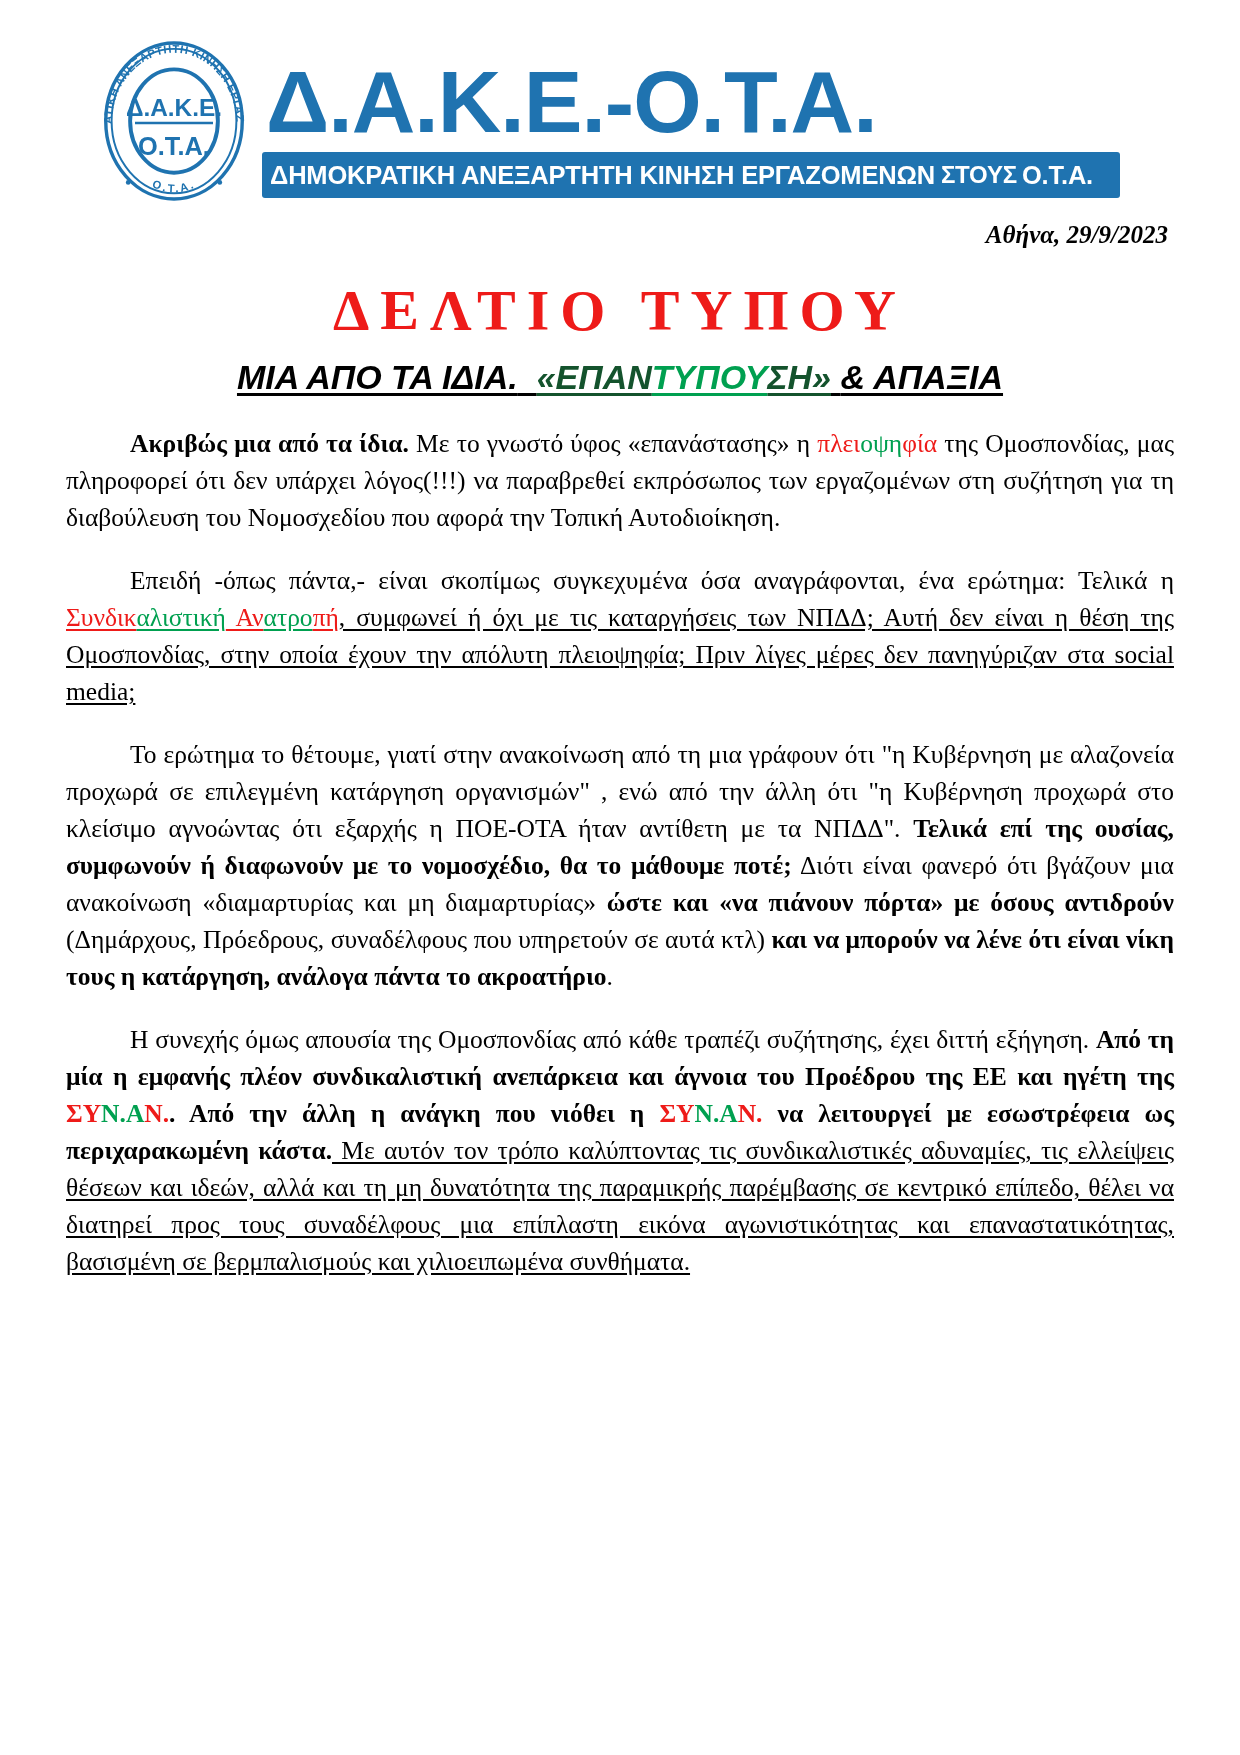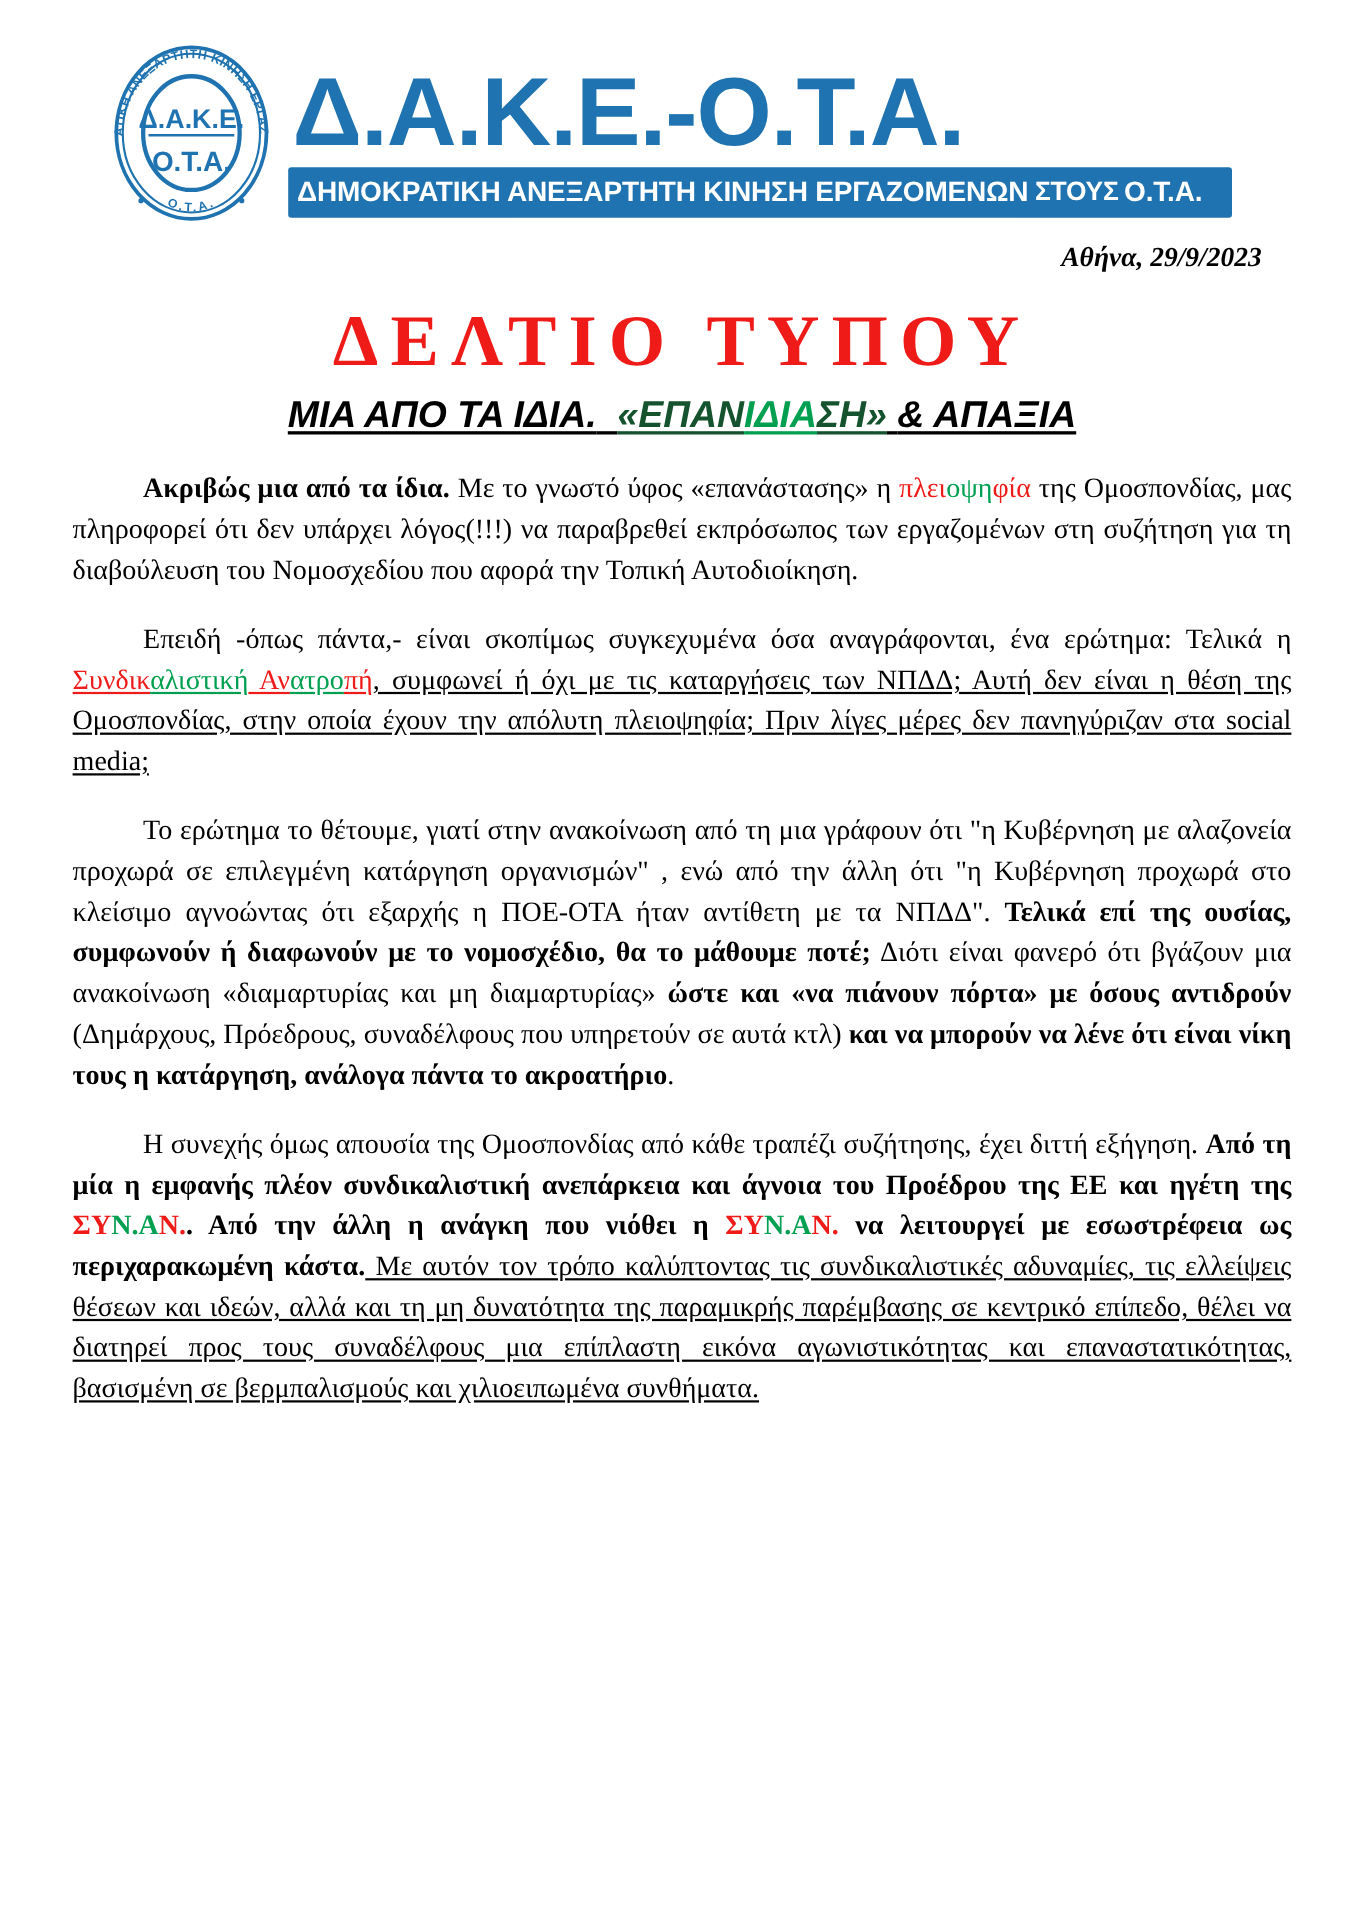--- a/index.html
+++ b/index.html
@@ -92,35 +92,35 @@
     font-weight: bold;
     font-size: 25.5px;
     color: #ffffff;
     white-space: nowrap;
     letter-spacing: -0.2px;
   }
 
   
   .dateline {
     text-align: right;
-    padding-right: 93px;
+    padding-right: 72px;
     margin-top: 16px;
     font-family: "Liberation Serif", "DejaVu Serif", serif;
     font-weight: bold;
     font-style: italic;
     font-size: 25px;
   }
 
   
   .doc-title {
     text-align: center;
     color: #ee1b19;
     font-family: "Liberation Serif", "DejaVu Serif", serif;
     font-weight: bold;
-    font-size: 66px;
+    font-size: 58px;
     letter-spacing: 11px;
     margin-top: 26px;
     line-height: 72px;
   }
 
   .doc-subtitle {
     text-align: center;
     font-family: "Liberation Sans", "DejaVu Sans", sans-serif;
     font-weight: bold;
     font-style: italic;
@@ -189,21 +189,21 @@
         <span class="brand-sub-c">Ο.Τ.Α.</span>
       </div>
     </div>
   </div>
 
   <div class="dateline">Αθήνα, 29/9/2023</div>
 
   <div class="doc-title">ΔΕΛΤΙΟ ΤΥΠΟΥ</div>
 
   <div class="doc-subtitle">
-    <span class="u blk"><span>ΜΙΑ ΑΠΟ ΤΑ ΙΔΙΑ.</span></span><span class="u">&nbsp;&nbsp;</span><span class="u red">«ΕΠΑΝ</span><span class="u green">ΙΔΙΑ</span><span class="u red">ΣΗ»</span><span class="u blk">&nbsp;</span><span class="u blk">&amp; ΑΠΑΞΙΑ</span>
+    <span class="u blk"><span>ΜΙΑ ΑΠΟ ΤΑ ΙΔΙΑ.</span></span><span class="u">&nbsp;&nbsp;</span><span class="u red">«ΕΠΑΝ</span><span class="u green">ΤΥΠΟΥ</span><span class="u red">ΣΗ»</span><span class="u blk">&nbsp;</span><span class="u blk">&amp; ΑΠΑΞΙΑ</span>
   </div>
 
   <div class="body-wrap">
 
     <p class="para"><span class="bld">Ακριβώς μια από τα ίδια.</span><span> Με το γνωστό ύφος «επανάστασης» η </span><span class="red2">πλει</span><span class="green">οψη</span><span class="red2">φία</span><span> της Ομοσπονδίας, μας πληροφορεί ότι δεν υπάρχει λόγος(!!!) να παραβρεθεί εκπρόσωπος των εργαζομένων στη συζήτηση για τη διαβούλευση του Νομοσχεδίου που αφορά την Τοπική Αυτοδιοίκηση.</span></p>
 
     <p class="para ital"><span>Επειδή -όπως πάντα,- είναι σκοπίμως συγκεχυμένα όσα αναγράφονται, ένα ερώτημα: Τελικά η </span><span class="red2 ul">Συνδικ</span><span class="green ul">αλιστική</span><span class="red2 ul"> Αν</span><span class="green ul">ατρο</span><span class="red2 ul">πή</span><span class="ul">, συμφωνεί ή όχι με τις καταργήσεις των ΝΠΔΔ; Αυτή δεν είναι η θέση της Ομοσπονδίας, στην οποία έχουν την απόλυτη πλειοψηφία; Πριν λίγες μέρες δεν πανηγύριζαν στα social media;</span></p>
 
     <p class="para"><span>Το ερώτημα το θέτουμε, γιατί στην ανακοίνωση από τη μια γράφουν ότι </span><span class="ital">"η Κυβέρνηση με αλαζονεία προχωρά σε επιλεγμένη κατάργηση οργανισμών"</span><span> , ενώ από την άλλη ότι </span><span class="ital">"η Κυβέρνηση προχωρά στο κλείσιμο αγνοώντας ότι εξαρχής η ΠΟΕ-ΟΤΑ ήταν αντίθετη με τα ΝΠΔΔ"</span><span>. </span><span class="bld">Τελικά επί της ουσίας, συμφωνούν ή διαφωνούν με το νομοσχέδιο, θα το μάθουμε ποτέ;</span><span> Διότι είναι φανερό ότι βγάζουν μια ανακοίνωση </span><span class="ital">«διαμαρτυρίας και μη διαμαρτυρίας»</span><span class="bld"> ώστε και «να πιάνουν πόρτα» με όσους αντιδρούν </span><span class="ital">(Δημάρχους, Πρόεδρους, συναδέλφους που υπηρετούν σε αυτά κτλ)</span><span class="bld"> και να μπορούν να λένε ότι είναι νίκη τους η κατάργηση,</span><span class="ital bld"> ανάλογα πάντα το ακροατήριο</span><span>.</span></p>
 

